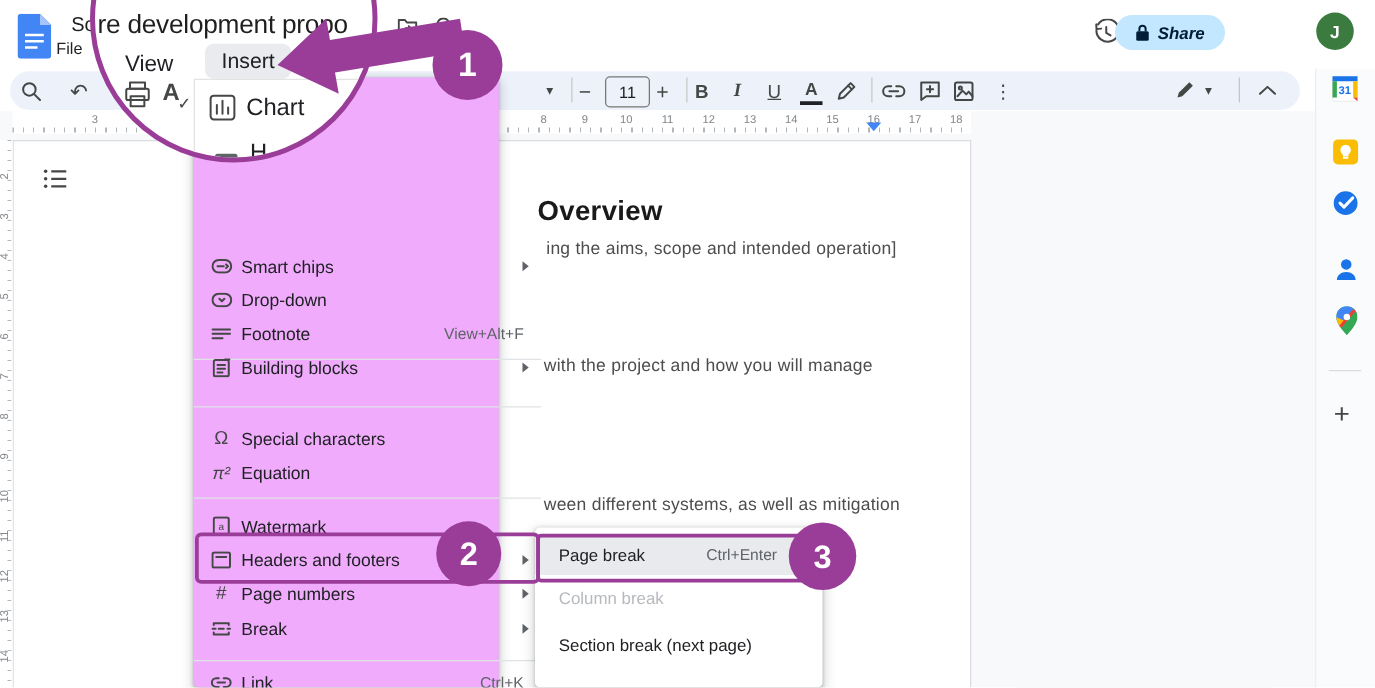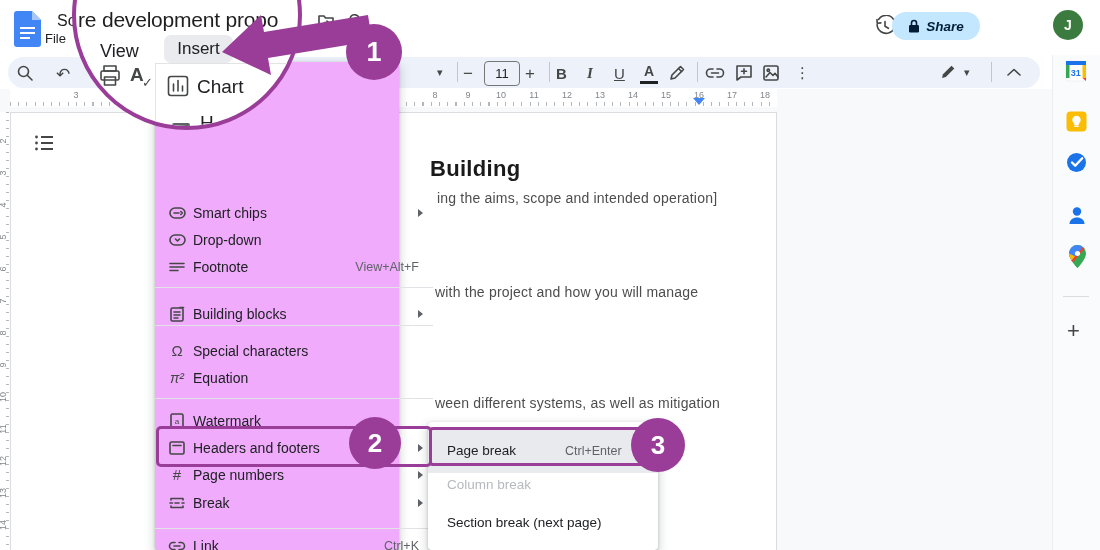--- a/index.html
+++ b/index.html
@@ -54,21 +54,21 @@
   .mlabel{position:absolute;left:38px;font-size:14px;color:#202124;}
   .mshort{position:absolute;right:14px;font-size:12.5px;color:#5f6368;}
   .marrow{position:absolute;right:10px;width:0;height:0;border-top:4px solid transparent;
           border-bottom:4px solid transparent;border-left:5px solid #5f6368;}
   .mdivider{position:absolute;left:0;width:278px;height:1px;background:#e0e2e5;}
   .glyphico{font-size:14px;color:#444746;}
 
   
   #break-submenu{left:428px;top:422px;width:230px;height:128px;background:#fff;border-radius:4px;
      box-shadow:0 1px 3px rgba(60,64,67,.3),0 4px 8px 3px rgba(60,64,67,.15);z-index:31;}
-  .srow{position:absolute;left:0;width:230px;height:45px;display:flex;align-items:center;}
+  .srow{position:absolute;left:0;width:230px;height:32px;display:flex;align-items:center;}
   .slabel{position:absolute;left:19px;font-size:13.5px;color:#202124;}
   .sshort{position:absolute;left:137px;font-size:12.5px;color:#5f6368;}
   #pagebreak-row{background:#e9eaed;}
 
   
   #break-outline{left:156px;top:426px;width:270px;height:35px;border:3px solid #9a3d98;border-radius:5px;z-index:35;}
   #pagebreak-outline{left:429px;top:427px;width:215px;height:33px;border:3px solid #9a3d98;border-radius:4px;z-index:36;}
 
   
   #magnifier{left:72px;top:-100px;width:222px;height:222px;border:4px solid #9a3d98;border-radius:50%;
@@ -261,21 +261,21 @@
         <circle cx="2.5" cy="3" r="1.4"></circle>
         <circle cx="2.5" cy="9" r="1.4"></circle>
         <circle cx="2.5" cy="15" r="1.4"></circle>
       </g>
     <g stroke="#444746" stroke-width="1.8">
         <path d="M7 3h12M7 9h12M7 15h12"></path>
       </g>
   </svg>
 </div>
 
-<div class="a nw" id="doc-heading">Building</div>
+<div class="a nw" id="doc-heading">Overview</div>
 <div class="a nw docline" style="left:437px;top:190px;">ing the aims, scope and intended operation]</div>
 <div class="a nw docline" style="left:435px;top:284px;">with the project and how you will manage</div>
 <div class="a nw docline" style="left:435px;top:395px;">ween different systems, as well as mitigation</div>
 
 <div class="a" id="insert-menu">
 
   <div class="mrow" style="top:137px;">
     <span class="mico">
       <svg width="17" height="12" viewBox="0 0 17 12" class="ic">
           <rect x="1" y="1" width="15" height="10" rx="5"></rect>
@@ -301,21 +301,21 @@
       <svg width="16" height="12" viewBox="0 0 16 12" class="ic">
           <path d="M1 2.5h14M1 6h14M1 9.5h8"></path>
         </svg>
     </span>
     <span class="mlabel">Footnote</span>
     <span class="mshort">View+Alt+F</span>
   </div>
 
   <div class="mdivider" style="top:225px;"></div>
 
-  <div class="mrow" style="top:238px;">
+  <div class="mrow" style="top:218px;">
     <span class="mico">
       <svg width="15" height="16" viewBox="0 0 15 16" class="ic">
           <rect x="1" y="2" width="12" height="13" rx="1.5"></rect>
           <path d="M4 6h6M4 9h6M4 12h4"></path>
           <path d="M10 1.5h3.5"></path>
         </svg>
     </span>
     <span class="mlabel">Building blocks</span>
     <span class="marrow"></span>
   </div>

